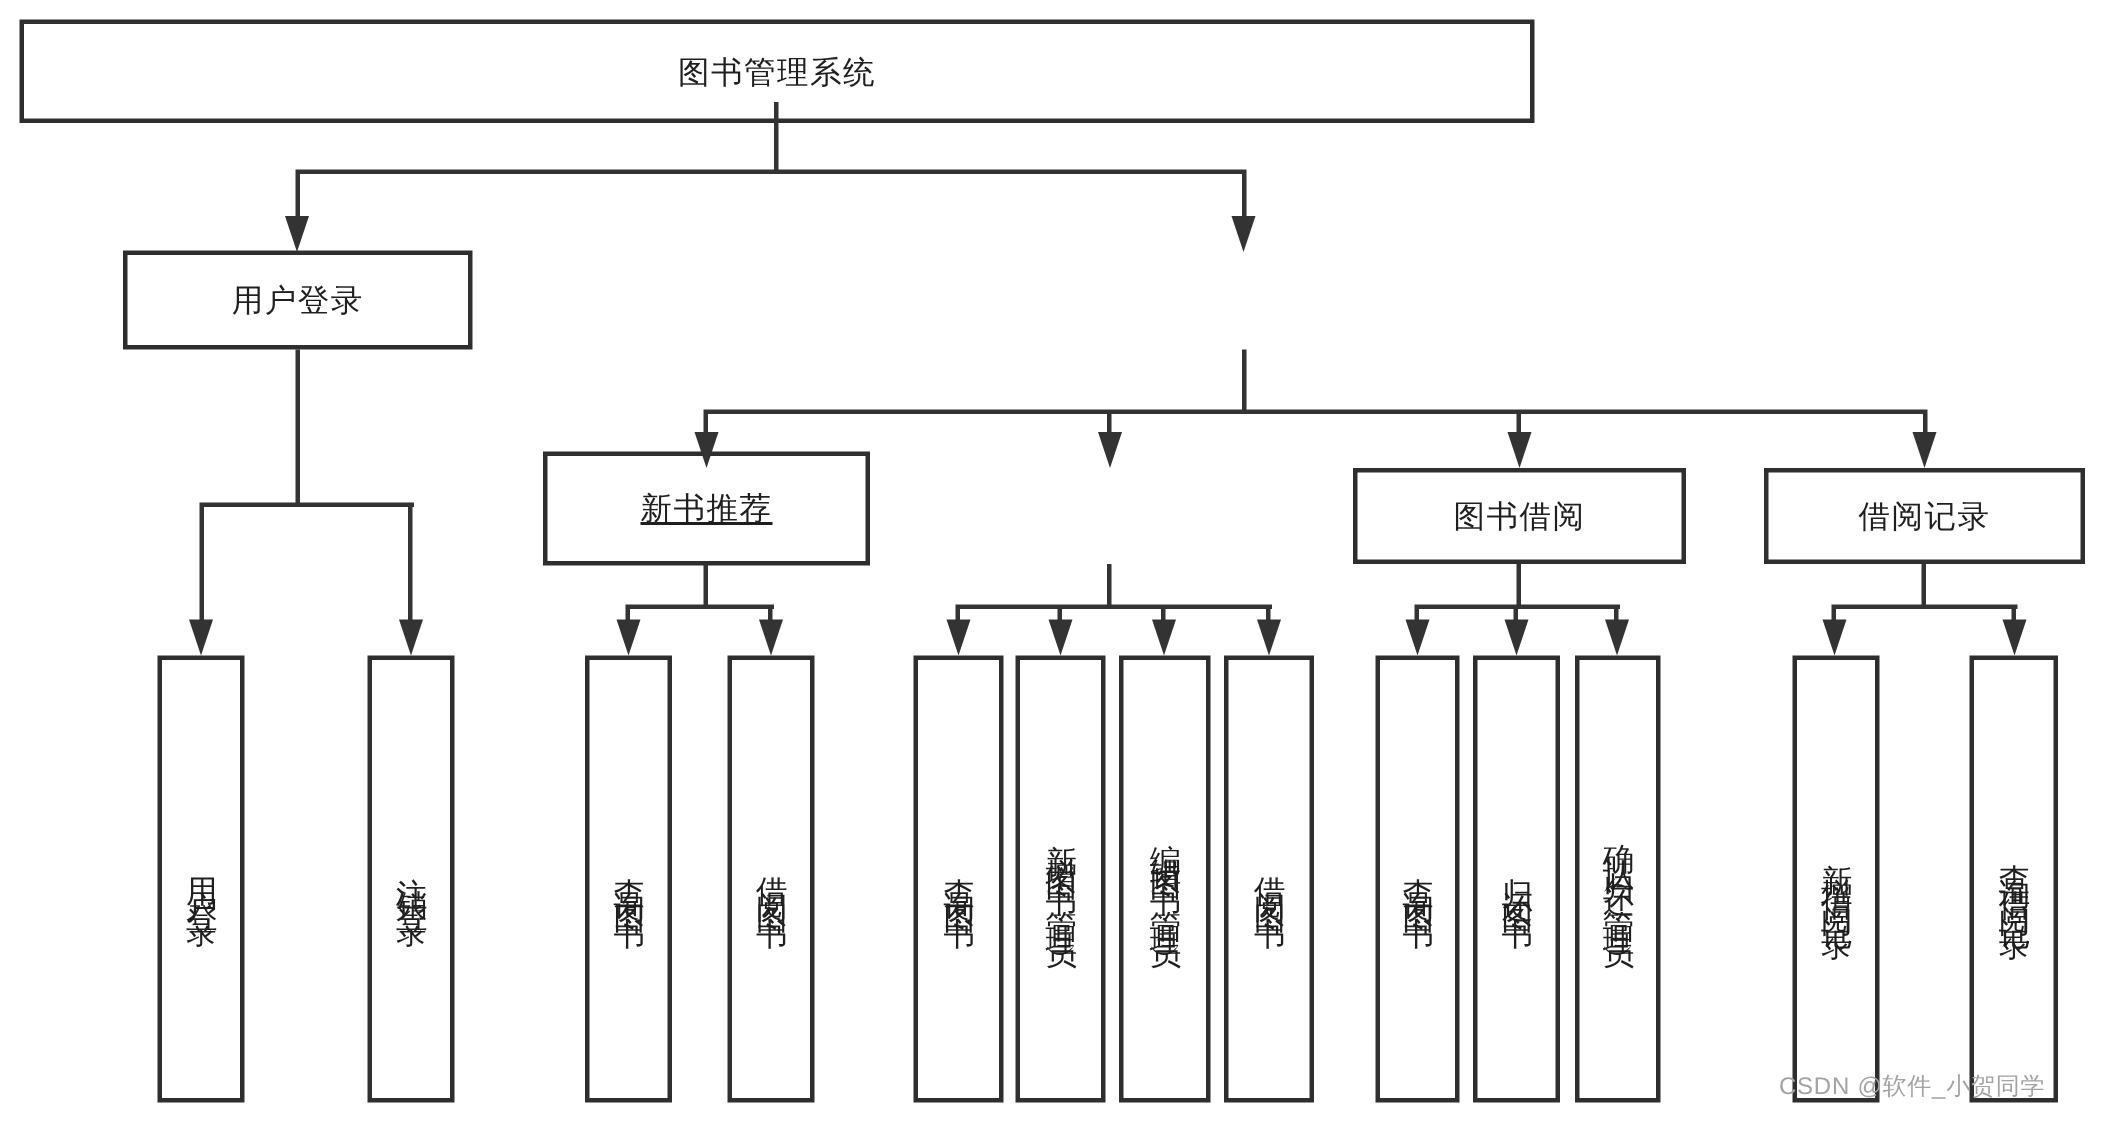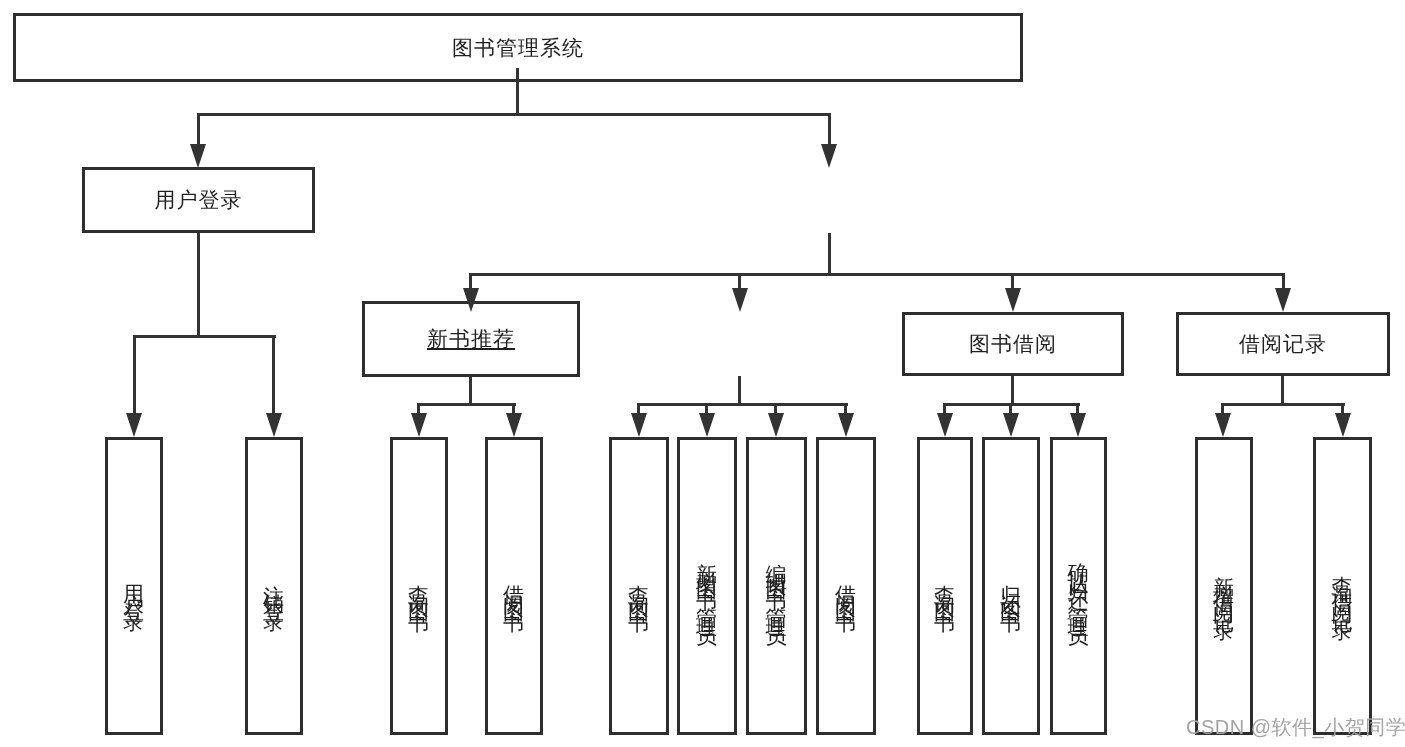--- a/index.html
+++ b/index.html
@@ -20,21 +20,21 @@
   }
   .vl{position:absolute;width:3px;background:#333333;}
   .hl{position:absolute;height:3px;background:#333333;}
   .arr{
     position:absolute;width:0;height:0;
     border-left:8px solid transparent;border-right:8px solid transparent;
     border-top:24px solid #333333;
   }
   #watermark{
     position:absolute;left:1186px;top:714px;z-index:10;white-space:nowrap;
-    font-size:20px;color:#a3a3a3;letter-spacing:0.5px;
+    font-size:16px;color:#a3a3a3;letter-spacing:0.5px;
   }
 </style>
 </head>
 <body>
 
 <div id="canvas">
 
   <div class="box" style="left:13px;top:13px;width:1010px;height:69px;">图书管理系统</div>
 
   <div class="box" style="left:82px;top:167px;width:233px;height:66px;">用户登录</div>

